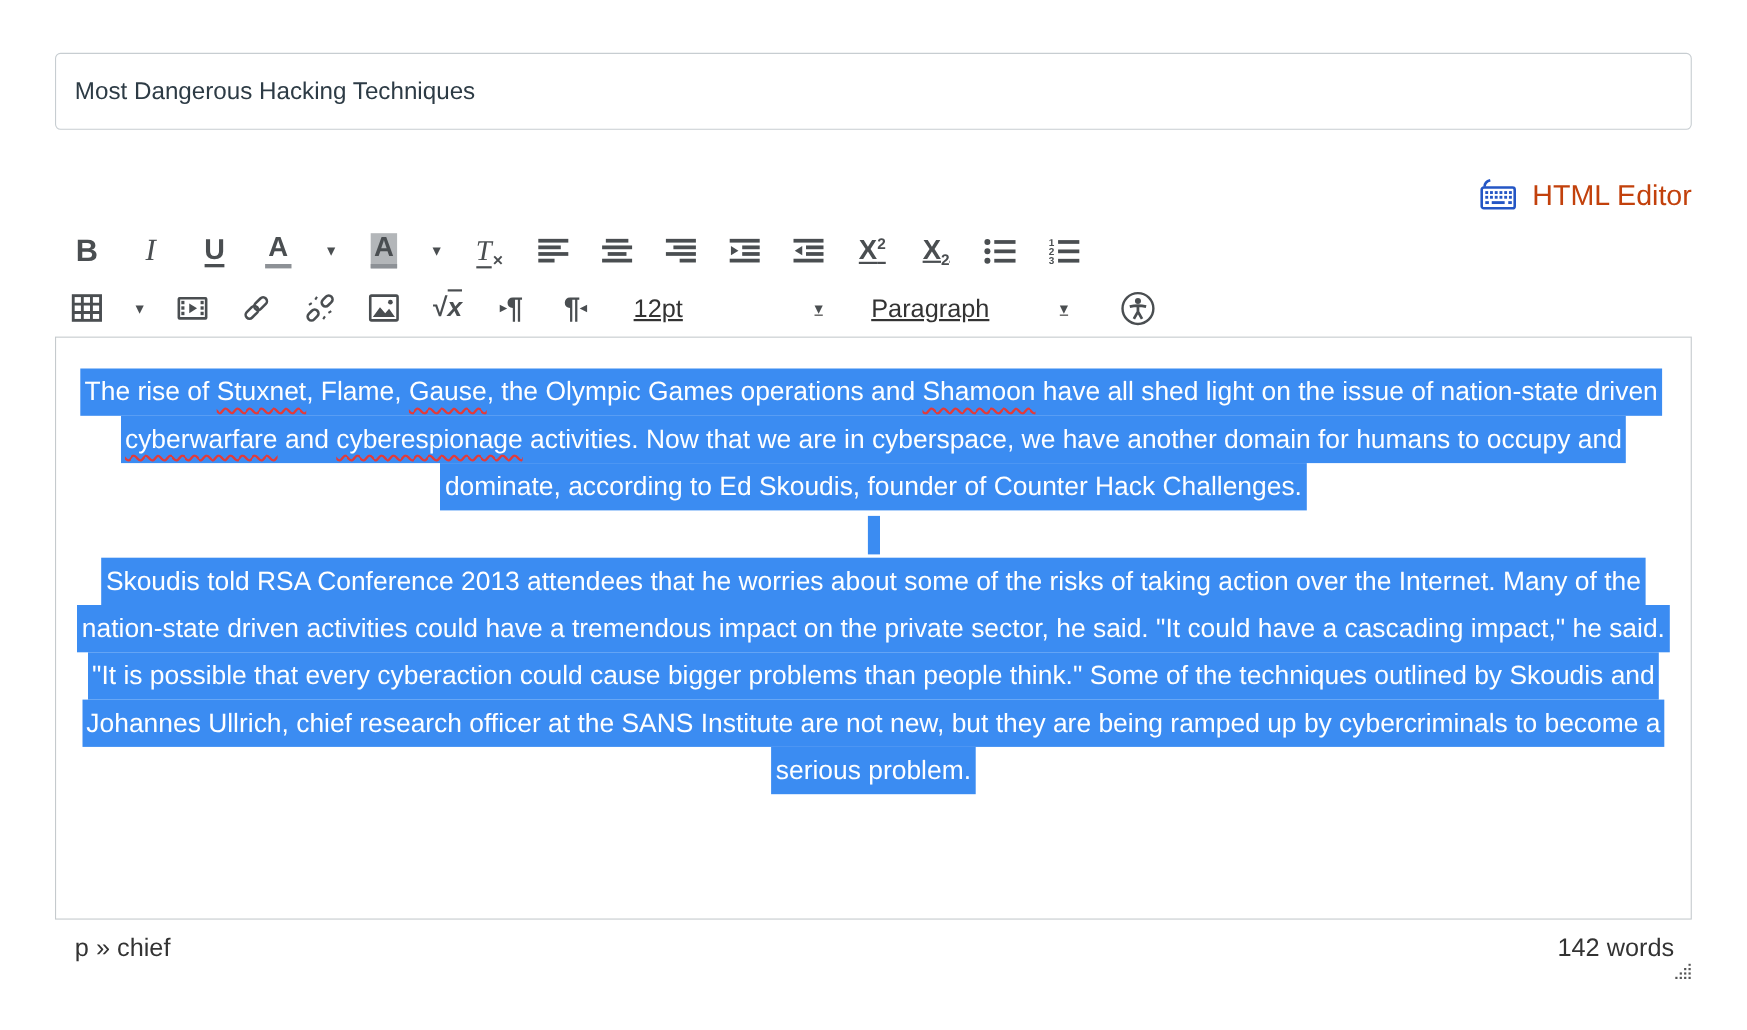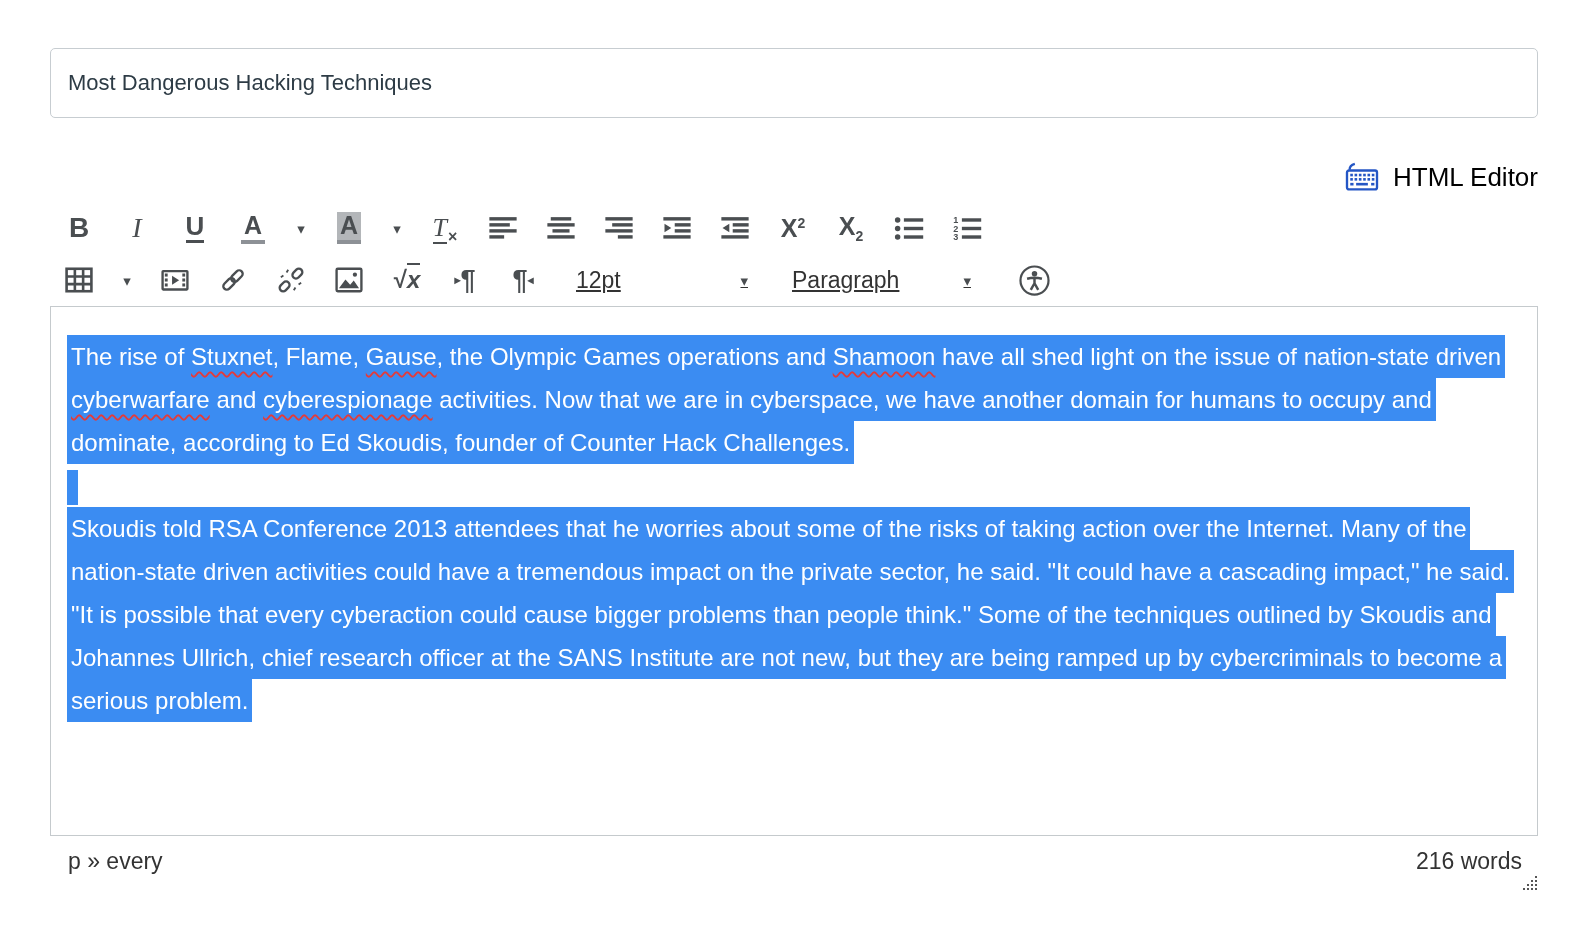--- a/index.html
+++ b/index.html
@@ -13,21 +13,21 @@
     font-family: "Liberation Sans", "DejaVu Sans", sans-serif;
     font-size: 22px; color: #2D3B45; padding: 0 17px; outline: none; display: block;
   }
 
   
   .editor-header {
     display: flex; justify-content: flex-end; align-items: center;
     margin-top: 38px; margin-bottom: 4px; height: 42px; gap: 14px;
   }
   .html-editor-link {
-    color: #000000; font-size: 26px; text-decoration: none; cursor: pointer;
+    color: #c2410c; font-size: 26px; text-decoration: none; cursor: pointer;
     display: flex; align-items: center; gap: 14px;
   }
 
   
   .toolbar { margin-top: 2px; }
   .tb-row { display: flex; align-items: center; height: 52px; }
   .tb-btn {
     width: 58px; height: 46px; display: flex; align-items: center; justify-content: center;
     background: transparent; border: none; cursor: pointer; color: #4a4e51; position: relative;
   }
@@ -36,21 +36,21 @@
   .caret { font-size: 15px; color: #4a4e51; line-height: 1; }
   .glyph-b { font-size: 28px; font-weight: 700; }
   .glyph-i { font-size: 28px; font-style: italic; font-family: "Liberation Serif", "DejaVu Serif", serif; }
   .glyph-u { font-size: 26px; font-weight: 600; border-bottom: 3px solid #4a4e51; padding-bottom: 0px; line-height: 1.05; }
   .glyph-a { font-size: 25px; font-weight: 600; border-bottom: 4px solid #8d9196; padding: 0 3px 1px 3px; line-height: 1.1; }
   .glyph-a-bg { background: #b3b6b9; border-bottom-color: #8d9196; }
   .glyph-tx { font-size: 26px; font-style: italic; font-family: "Liberation Serif", "DejaVu Serif", serif;
     border-bottom: 2px solid #4a4e51; line-height: 1.0; }
   .glyph-tx-x { font-size: 16px; font-weight: 700; margin-left: 1px; position: relative; top: 6px; font-style: normal;
     font-family: "Liberation Sans", sans-serif; }
-  .glyph-sup, .glyph-sub { font-size: 25px; font-weight: 600; }
+  .glyph-sup, .glyph-sub { font-size: 25px; font-weight: 600; text-decoration: underline; }
   .glyph-sup sup { font-size: 14px; font-weight: 700; }
   .glyph-sub sub { font-size: 14px; font-weight: 700; }
   .glyph-sqrt { font-size: 24px; font-weight: 600; }
   .glyph-sqrt .vinc { border-top: 2.5px solid #4a4e51; padding-top: 1px; font-style: italic; }
   .glyph-pilcrow { font-size: 27px; font-weight: 700; display: flex; align-items: center; }
   .glyph-pilcrow .tri { font-size: 12px; position: relative; }
   .tb-select {
     display: flex; align-items: center; justify-content: space-between;
     height: 46px; padding: 0 12px 0 14px; background: transparent; border: none; cursor: pointer;
     font-size: 23px; color: #333; font-family: "Liberation Sans", sans-serif; text-decoration: underline;
@@ -58,21 +58,21 @@
   .sel-fontsize { width: 198px; margin-left: 10px; }
   .sel-paragraph { width: 205px; margin-left: 18px; gap: 22px; }
   .a11y-btn { margin-left: 22px; }
 
   
   .content-box {
     border: 1px solid #c5cacd; background: #fff; height: 530px;
     padding: 28px 16px 0 16px; overflow: hidden; cursor: text;
     font-size: 24px; line-height: 43px; color: #2D3B45;
   }
-  .content-box p { margin: 0; }
+  .content-box p { margin: 0; text-align: center; }
   .sel {
     background: #3b8cf2; color: #fff; padding: 8px 4px;
     -webkit-box-decoration-break: clone; box-decoration-break: clone;
   }
   .misspelled {
     text-decoration-line: underline; text-decoration-style: wavy;
     text-decoration-color: #e23b3b; text-decoration-thickness: 2px;
     text-underline-offset: 6px; text-decoration-skip-ink: none;
   }
   .sel-empty-bar { display: inline-block; width: 11px; height: 35px; background: #3b8cf2; vertical-align: middle; }
@@ -312,23 +312,23 @@
     </div>
   </div>
 
   <div class="content-box">
     <p><span class="sel"><span>The rise of </span><span class="misspelled">Stuxnet</span><span>, Flame, </span><span class="misspelled">Gause</span><span>, the Olympic Games operations and </span><span class="misspelled">Shamoon</span><span> have all shed light on the issue of nation-state driven </span><span class="misspelled">cyberwarfare</span><span> and </span><span class="misspelled">cyberespionage</span><span> activities. Now that we are in cyberspace, we have another domain for humans to occupy and dominate, according to Ed Skoudis, founder of Counter Hack Challenges.</span></span></p>
     <p><span class="sel-empty-bar"></span></p>
     <p><span class="sel">Skoudis told RSA Conference 2013 attendees that he worries about some of the risks of taking action over the Internet. Many of the nation-state driven activities could have a tremendous impact on the private sector, he said. "It could have a cascading impact," he said. "It is possible that every cyberaction could cause bigger problems than people think." Some of the techniques outlined by Skoudis and Johannes Ullrich, chief research officer at the SANS Institute are not new, but they are being ramped up by cybercriminals to become a serious problem.</span></p>
   </div>
 
   <div class="statusbar">
-    <span>p » every</span>
+    <span>p » chief</span>
     <span class="status-right">
-      <span class="word-count">216 words</span>
+      <span class="word-count">142 words</span>
       <svg class="resize-grip" width="16" height="14" viewBox="0 0 16 14" fill="#555">
         <rect x="13" y="0" width="2" height="2"></rect>
         <rect x="9" y="4" width="2" height="2"></rect>
           <rect x="13" y="4" width="2" height="2"></rect>
         <rect x="5" y="8" width="2" height="2"></rect>
           <rect x="9" y="8" width="2" height="2"></rect>
           <rect x="13" y="8" width="2" height="2"></rect>
         <rect x="1" y="12" width="2" height="2"></rect>
           <rect x="5" y="12" width="2" height="2"></rect>
           <rect x="9" y="12" width="2" height="2"></rect>

